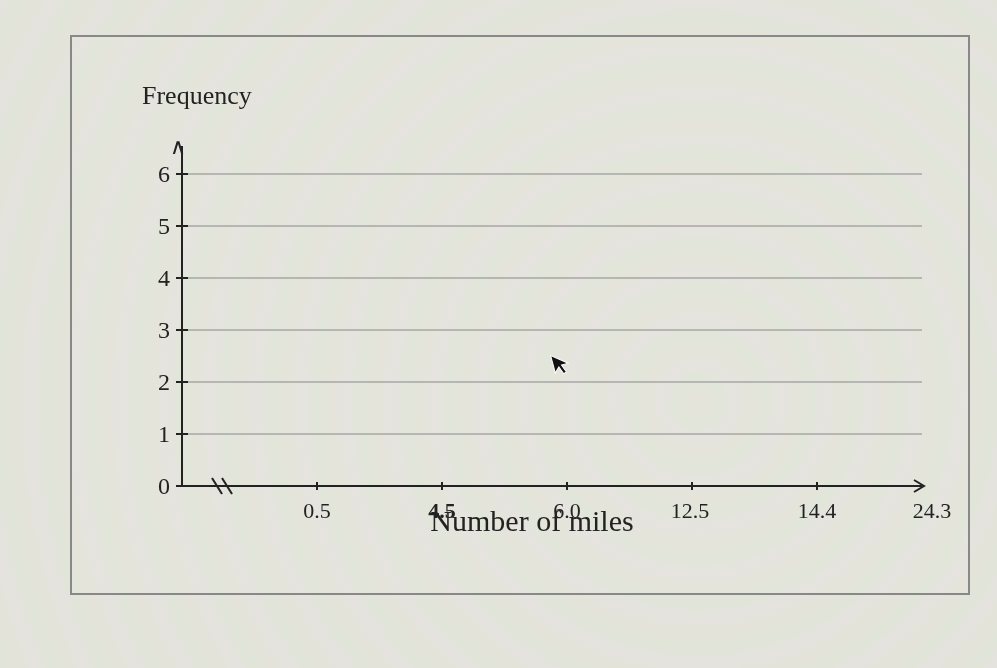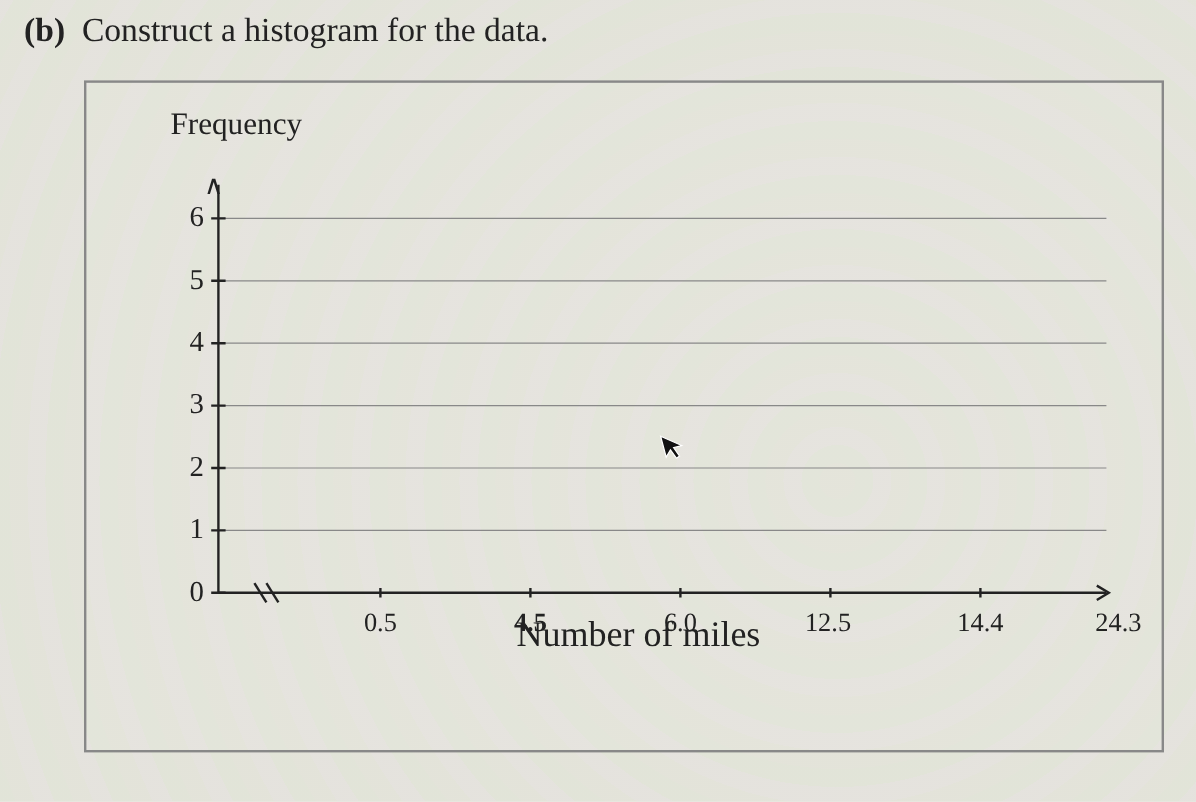--- a/index.html
+++ b/index.html
@@ -58,20 +58,21 @@
       height: 560px;
       position: relative;
       padding: 20px 30px;
     }
     .chart-title {
       font-size: 26px;
       color: #222;
       font-family: Georgia, serif;
       margin-left: 40px;
       margin-bottom: 5px;
+      margin-top: 24px;
     }
     .plot-area {
       position: relative;
       width: 820px;
       height: 430px;
       margin-left: 20px;
     }
     .y-arrow {
       position: absolute;
       left: 48px;
@@ -123,24 +124,20 @@
       color: #111;
       transform: rotate(-15deg);
     }
   </style>
 </head>
 <body>
 
 <div class="moire-bg"></div>
 
 <div class="content">
-  <div>
-    <span class="question-label">(b)</span>
-    <span class="question-text">Construct a histogram for the data.</span>
-  </div>
 
   <div class="chart-container">
     <div class="chart-title">Frequency</div>
 
     <div class="plot-area">
       <span class="y-arrow">∧</span>
 
       <svg width="820" height="430" style="position:absolute;top:0;left:0;">
 
         <line class="axis-line" x1="60" y1="30" x2="60" y2="370"></line>

